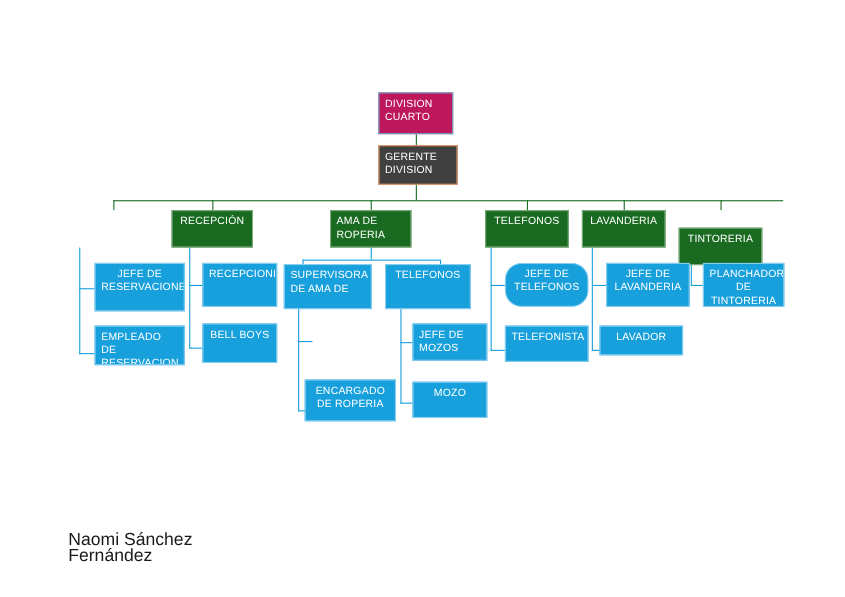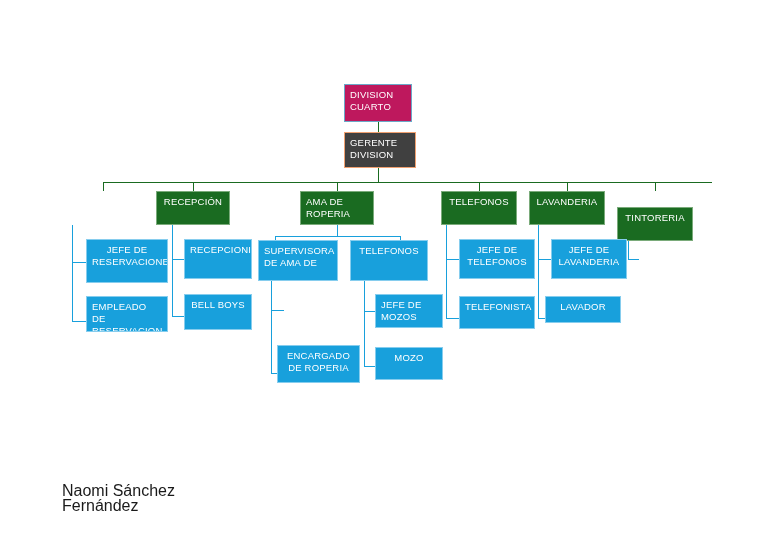--- a/index.html
+++ b/index.html
@@ -167,35 +167,38 @@
   </div>
 
   <div class="node blue l" style="left:375px; top:294px; width:68px; height:34px;">
     <span class="lbl">JEFE DE MOZOS</span>
   </div>
 
   <div class="node blue c" style="left:375px; top:347px; width:68px; height:33px;">
     <span class="lbl">MOZO</span>
   </div>
 
-  <div class="node blue c" style="left:459px; top:239px; width:76px; height:40px;">
+  <div class="node blue c" style="left:459px; top:239px; width:76px; height:40px;border-radius:15px;">
     <span class="lbl">JEFE DE TELEFONOS</span>
   </div>
 
   <div class="node blue c" style="left:459px; top:296px; width:76px; height:33px;">
     <span class="lbl">TELEFONISTA</span>
   </div>
 
   <div class="node blue c" style="left:551px; top:239px; width:76px; height:40px;">
     <span class="lbl">JEFE DE LAVANDERIA</span>
   </div>
 
   <div class="node blue c" style="left:545px; top:296px; width:76px; height:27px;">
     <span class="lbl">LAVADOR</span>
   </div>
 
+  <div class="node blue c" style="left:639px; top:239px; width:74px; height:40px;">
+    <span class="lbl">PLANCHADOR DE TINTORERIA</span>
+  </div>
 
   <div class="credit">
     <span>Naomi Sánchez</span>
     <span class="l2">Fernández</span>
   </div>
 
 </div>
 
 </body></html>

